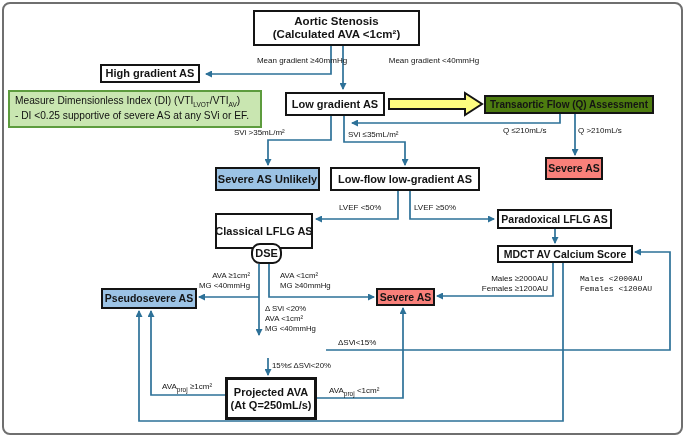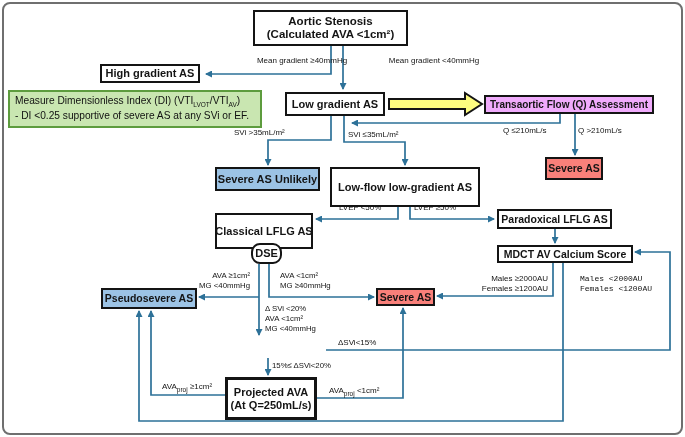--- a/index.html
+++ b/index.html
@@ -6,21 +6,21 @@
   .canvas{position:relative;width:685px;height:437px;background:#ffffff;overflow:hidden;}
   .frame{position:absolute;left:2px;top:2px;right:2px;bottom:2px;border:2px solid #6f6f6f;border-radius:8px;pointer-events:none;}
   svg.wires{position:absolute;left:0;top:0;width:685px;height:437px;}
   .box{position:absolute;display:flex;flex-direction:column;align-items:center;justify-content:center;
        background:#fff;border:2.5px solid #141414;color:#141414;font-weight:600;
        font-size:11px;line-height:1.15;text-align:center;box-sizing:border-box;white-space:nowrap;}
   .b-thin{border-width:2px;}
   .b-thick{border-width:3px;text-align:center;}
   .fill-red{background:#f9807a;}
   .fill-blue{background:#9cc3e5;}
-  .fill-yellow{background:#f0abfc;font-weight:700;}
+  .fill-yellow{background:#4d7c0f;font-weight:700;}
   .note{position:absolute;left:8px;top:90px;width:254px;height:38px;background:#c9e6b1;border:2.5px solid #5d9c3e;
         box-sizing:border-box;color:#111;font-size:10.2px;line-height:1.45;padding:2px 0 0 5px;font-weight:500;white-space:nowrap;}
   .note sub,.lbl sub{font-size:6.5px;}
   .lbl{position:absolute;color:#141414;font-size:8px;line-height:1.3;white-space:pre-line;}
   .r{text-align:right;}
   .c{text-align:center;margin-left:39px;}
 </style>
 </head>
 <body>
 
@@ -49,21 +49,21 @@
       <polyline points="268,358 268,375" marker-end="url(#arr)"></polyline>
       <polyline points="326,350 670,350 670,252 635,252" marker-end="url(#arr)"></polyline>
       <polyline points="225,395 151,395 151,311" marker-end="url(#arr)"></polyline>
       <polyline points="317,398 403,398 403,308" marker-end="url(#arr)"></polyline>
       <polyline points="553,263 553,296 437,296" marker-end="url(#arr)"></polyline>
       <polyline points="563,263 563,421 139,421 139,311" marker-end="url(#arr)"></polyline>
     </g>
     <polygon points="389,99 465,99 465,93 482,104 465,115 465,109 389,109" fill="#fdfc7f" stroke="#141414" stroke-width="2"></polygon>
   </svg>
 
-  <div class="box" style="left:253px;top:10px;width:155px;height:36px;font-size:11.5px;">
+  <div class="box" style="left:253px;top:10px;width:167px;height:36px;font-size:11.5px;">
     <div>Aortic Stenosis</div>
     <div>(Calculated AVA &lt;1cm²)</div>
   </div>
 
   <div class="box b-thin" style="left:100px;top:64px;width:100px;height:19px;">
     <span>High gradient AS</span>
   </div>
 
   <div class="note">
     <div><span>Measure Dimensionless Index (DI) (VTI</span><sub>LVOT</sub><span>/VTI</span><sub>AV</sub><span>)</span></div>
@@ -79,21 +79,21 @@
   </div>
 
   <div class="box b-thin fill-red" style="left:545px;top:157px;width:58px;height:23px;font-size:10.5px;">
     <span>Severe AS</span>
   </div>
 
   <div class="box fill-blue" style="left:215px;top:167px;width:105px;height:24px;">
     <span>Severe AS Unlikely</span>
   </div>
 
-  <div class="box" style="left:330px;top:167px;width:150px;height:40px;">
+  <div class="box" style="left:330px;top:167px;width:150px;height:24px;">
     <span>Low-flow low-gradient AS</span>
   </div>
 
   <div class="box" style="left:215px;top:213px;width:98px;height:36px;">
     <span>Classical LFLG AS</span>
   </div>
 
   <div class="box b-thin" style="left:497px;top:209px;width:115px;height:20px;font-size:10.5px;text-align:right;">
     <span>Paradoxical LFLG AS</span>
   </div>

